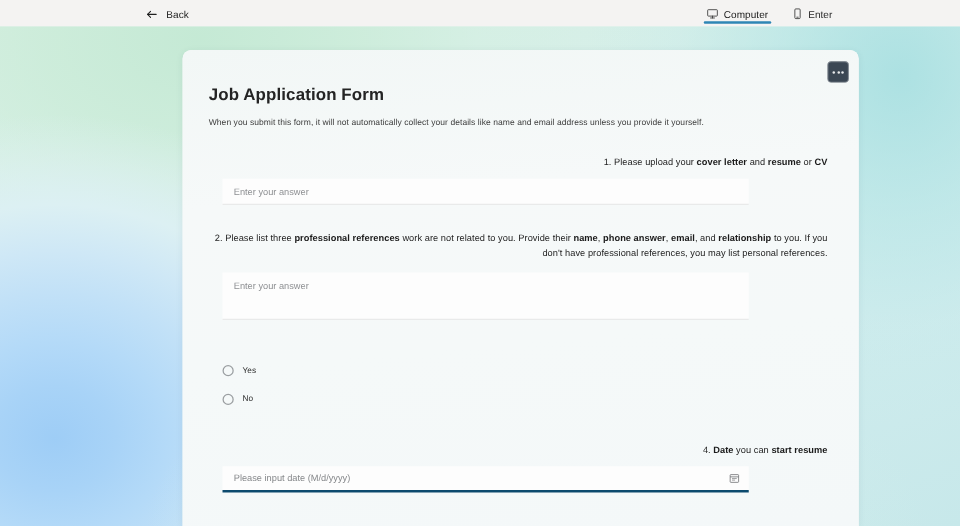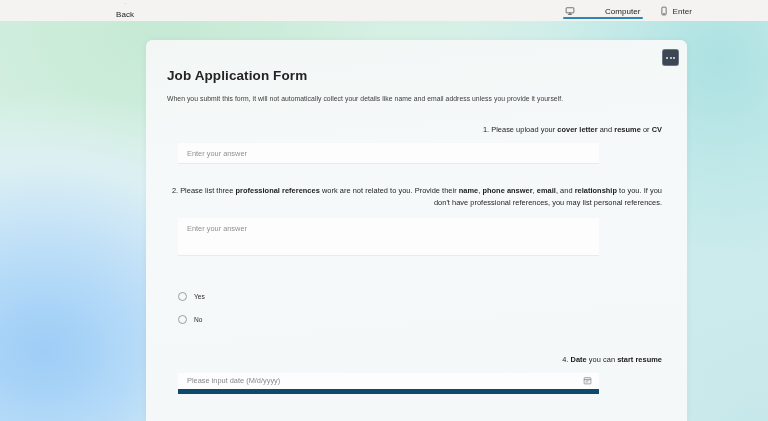--- a/index.html
+++ b/index.html
@@ -34,21 +34,20 @@
     position: absolute;
     left: 113px;
     top: 3px;
     height: 16px;
     display: flex;
     align-items: center;
     gap: 6px;
     cursor: pointer;
     padding: 0 3px;
     border-radius: 2px;
-    flex-direction: column;
   }
   .back-arrow {
     width: 11px; height: 11px;
     display: block;
     color: #1f1f1f;
   }
   .back-label {
     font-size: 8px;
     color: #1b1b1b;
     letter-spacing: 0.1px;
@@ -71,21 +70,21 @@
     padding: 0 2px;
     cursor: pointer;
     position: relative;
     padding-top: 3px;
   }
   .view-tab .tab-text {
     font-size: 8px;
     color: #2b2b2b;
     letter-spacing: 0.05px;
   }
-  .view-tab.active .tab-text { color: #1b1b1b; margin-left: 26px; }
+  .view-tab.active .tab-text { color: #1b1b1b; }
   .view-tab.active::after {
     content: "";
     position: absolute;
     left: 0; right: 0;
     bottom: 0px;
     height: 1.6px;
     background: #2e86b5;
     border-radius: 1px;
   }
   .tab-ico { width: 10px; height: 10px; display: block; color: #3a3a3a; }
@@ -269,21 +268,21 @@
     font-size: 6.6px;
     color: #2d2d2d;
     letter-spacing: 0.03px;
   }
 
   .date-row {
     margin-top: 7px;
     width: 421px;
     height: 21px;
     background: #fdfdfd;
-    border-bottom: 5px solid #0c4a6e;
+    border-bottom: 2px solid #0c4a6e;
     display: flex;
     align-items: center;
     padding: 0 7px 0 9px;
   }
   .date-input {
     flex: 1;
     border: none;
     background: transparent;
     font-family: "Liberation Sans", sans-serif;
     font-size: 7.4px;

